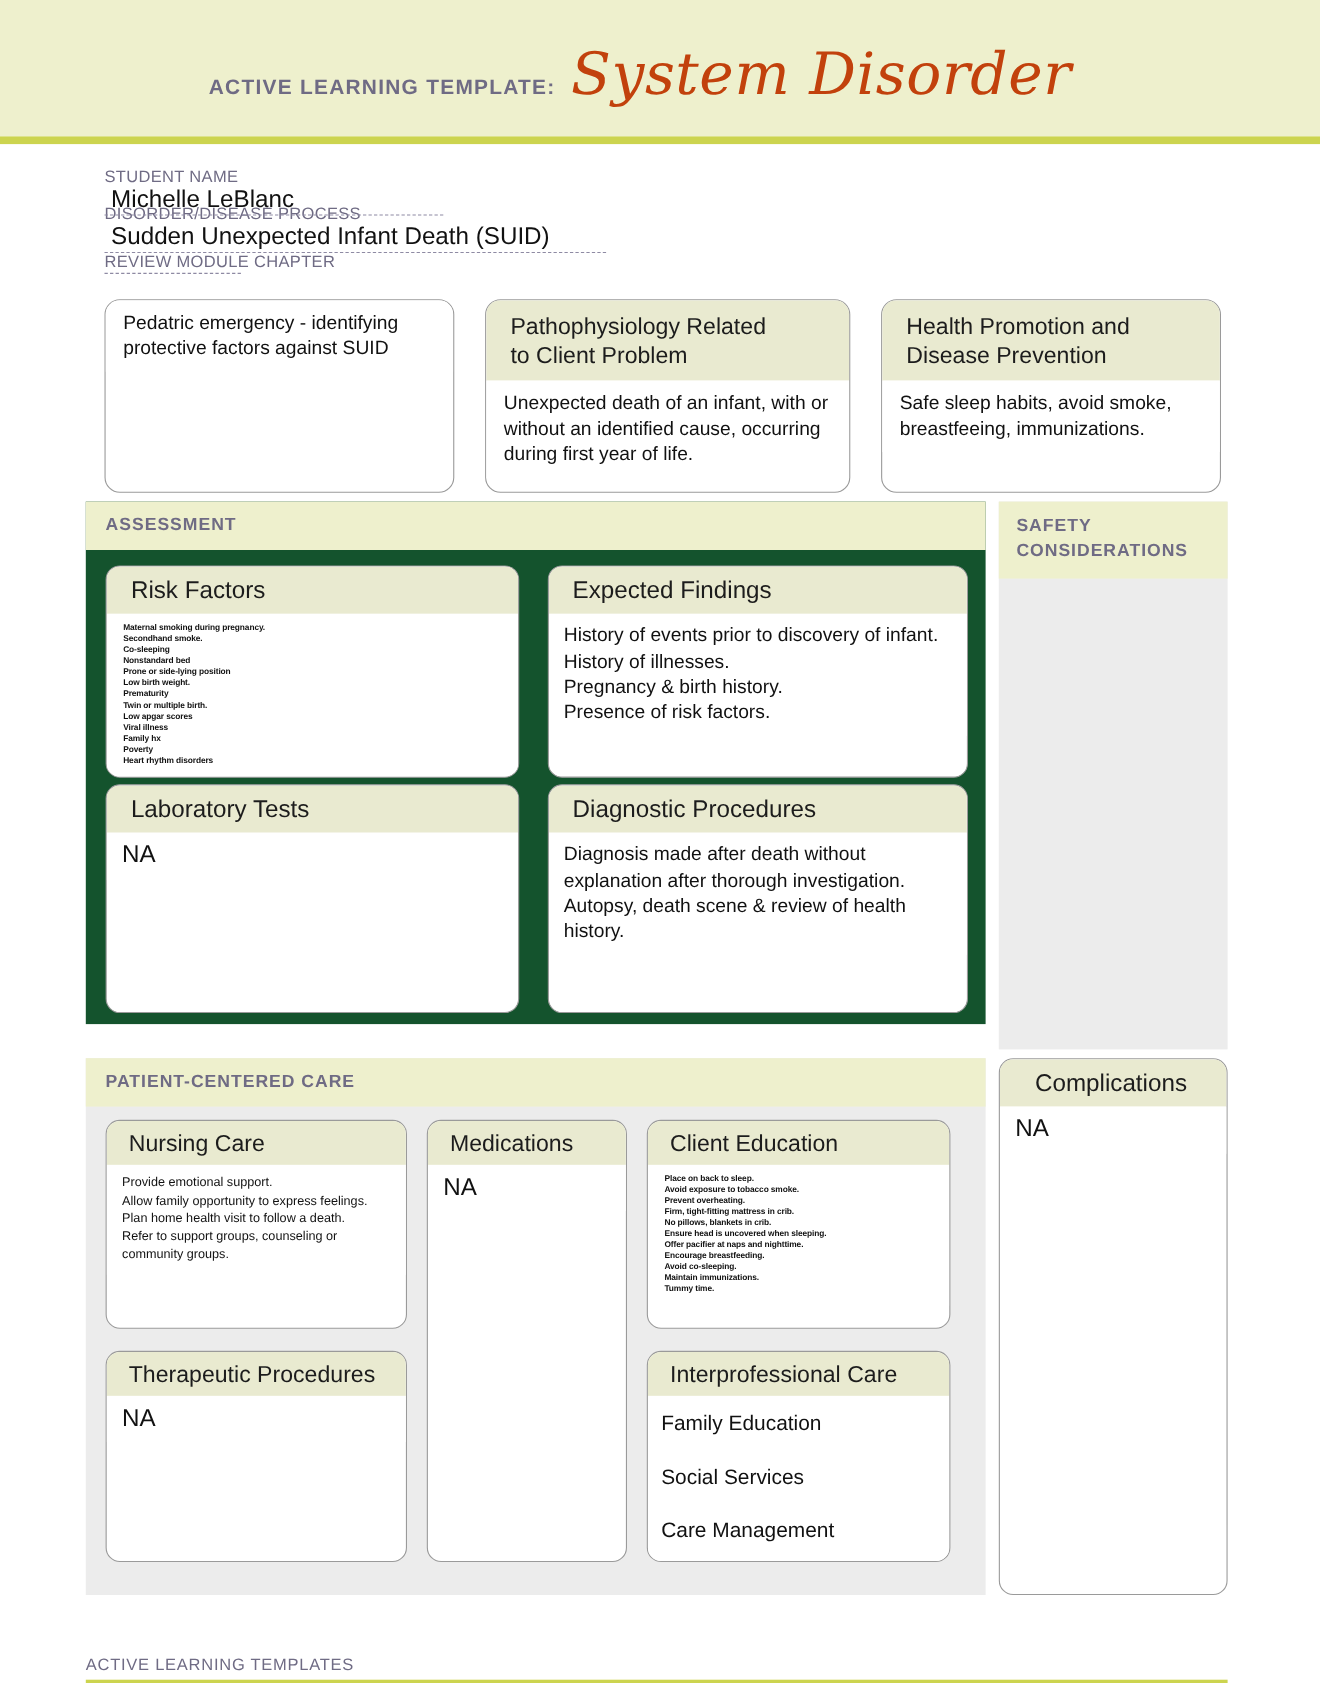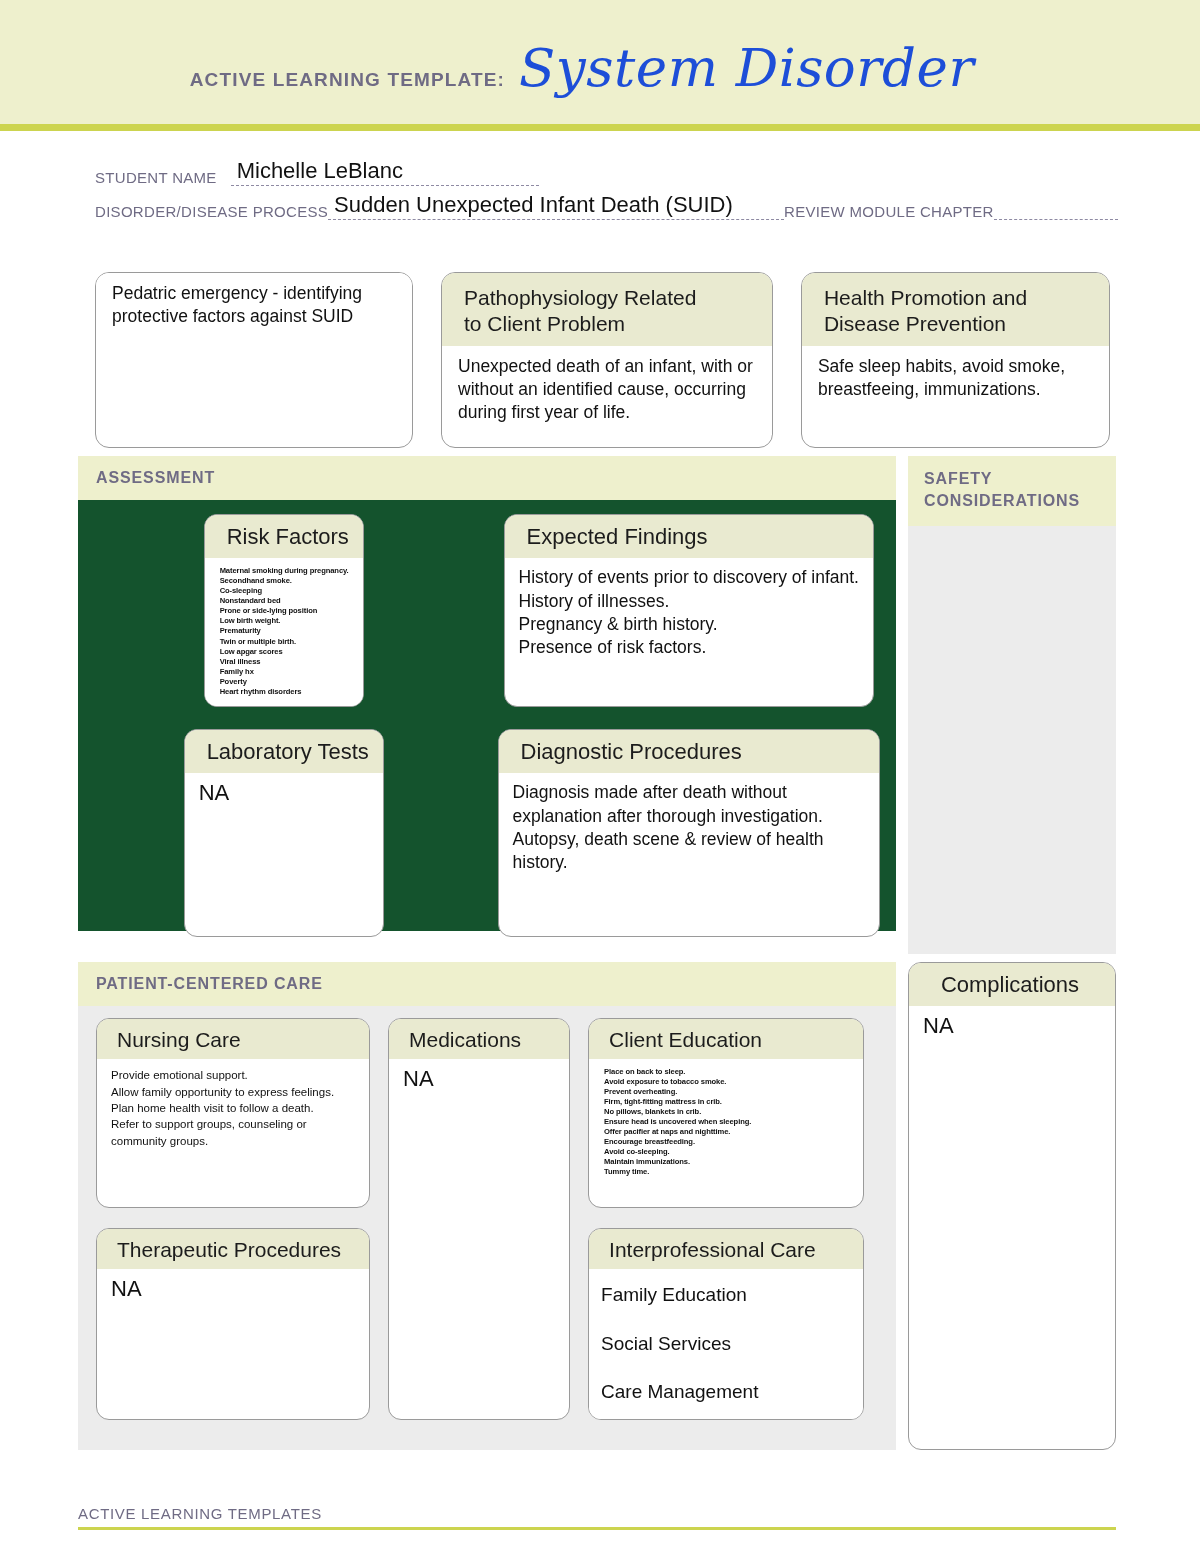--- a/index.html
+++ b/index.html
@@ -41,42 +41,43 @@
     font-size: 19px;
     letter-spacing: 0.06em;
     font-weight: bold;
     color: #6f6b84;
   }
   .header-title {
     font-family: "DejaVu Serif", serif;
     font-style: italic;
     font-size: 53px;
     font-weight: normal;
-    color: #1d4ed8;
+    color: #c2410c;
     letter-spacing: 0.5px;
   }
   .header-rule {
     position: absolute;
     left: 0; top: 124px;
     width: 1200px;
     height: 7px;
     background: #ccd44f;
   }
 
   
   .form-lines {
     position: absolute;
     left: 95px;
     top: 152px;
     width: 1015px;
   }
   .form-row {
     display: flex;
-    align-items: flex-end;
+    align-items: flex-start;
     height: 34px;
+    flex-direction: column;
   }
   .form-label {
     font-size: 15px;
     letter-spacing: 0.02em;
     color: #6f6b84;
     white-space: nowrap;
   }
   .fill {
     position: relative;
     font-size: 22px;
@@ -145,21 +146,21 @@
     font-weight: bold;
     letter-spacing: 0.055em;
     color: #6f6b84;
   }
   .assess-grid {
     position: relative;
     padding: 14px 16px 0 18px;
     display: flex;
     gap: 26px;
   }
-  .assess-col { display: flex; flex-direction: column; gap: 22px; align-items: center; }
+  .assess-col { display: flex; flex-direction: column; gap: 6px; }
   .assess-col.left  { width: 378px; }
   .assess-col.right { width: 385px; }
 
   .box {
     background: #fff;
     border: 1.6px solid #9a9a9a;
     border-radius: 13px;
     overflow: hidden;
     box-sizing: border-box;
   }

